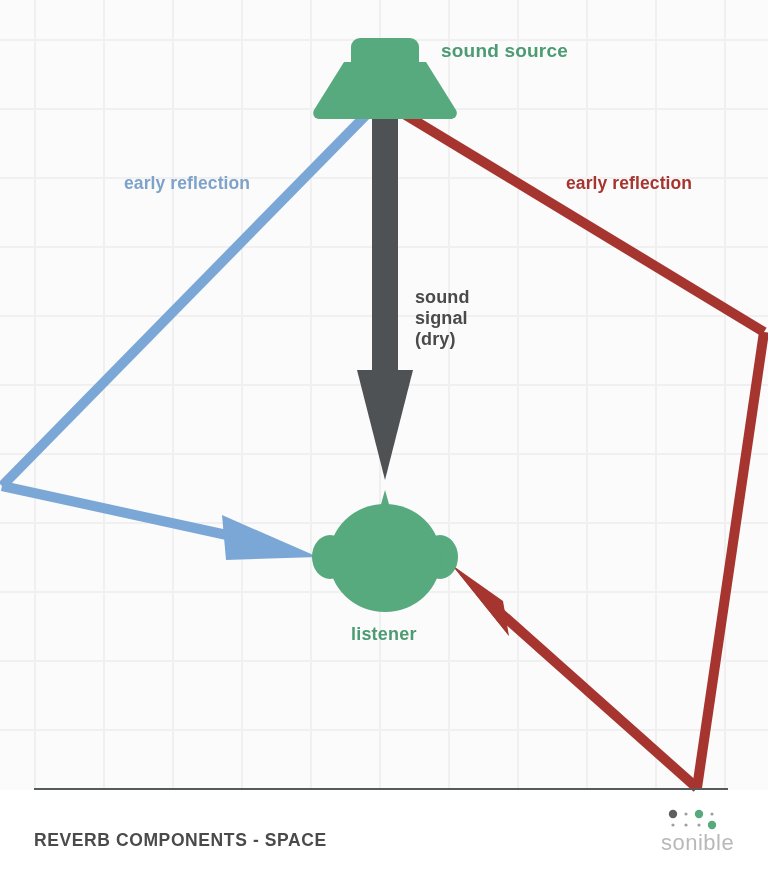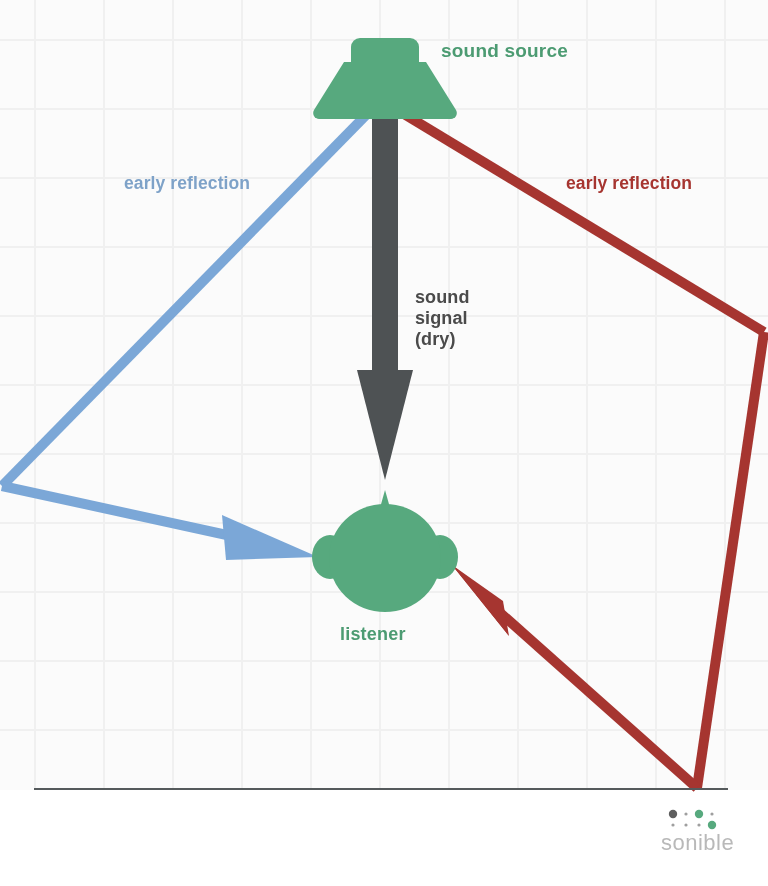--- a/index.html
+++ b/index.html
@@ -45,21 +45,21 @@
     user-select: none;
   }
   #label-sound-source {
     left: 441px;
     top: 40px;
     font-size: 19px;
     color: #4c9b72;
     letter-spacing: 0.2px;
   }
   #label-listener {
-    left: 340px;
+    left: 351px;
     top: 624px;
     font-size: 18px;
     color: #4c9b72;
     letter-spacing: 0.2px;
   }
   #label-first-reflection {
     left: 124px;
     top: 173px;
     font-size: 17.5px;
     color: #7ea2c8;
@@ -165,20 +165,21 @@
   <div class="lbl" id="label-early-reflection">early reflection</div>
 
   <div class="lbl" id="label-direct-signal">sound
 signal
 (dry)</div>
 
   <div class="lbl" id="label-listener">listener</div>
 
   <div id="footer-rule"></div>
 
+  <div id="footer-title">REVERB COMPONENTS - SPACE</div>
 
   <svg id="brand-logo" viewBox="0 0 72 58">
     <g>
 
       <circle cx="12" cy="8" r="4.2" fill="#5e5e5e"></circle>
       <circle cx="25" cy="8" r="1.6" fill="#9f9f9f"></circle>
       <circle cx="38" cy="8" r="4.2" fill="#57a97e"></circle>
       <circle cx="51" cy="8" r="1.6" fill="#9f9f9f"></circle>
 
       <circle cx="12" cy="19" r="1.6" fill="#9f9f9f"></circle>

